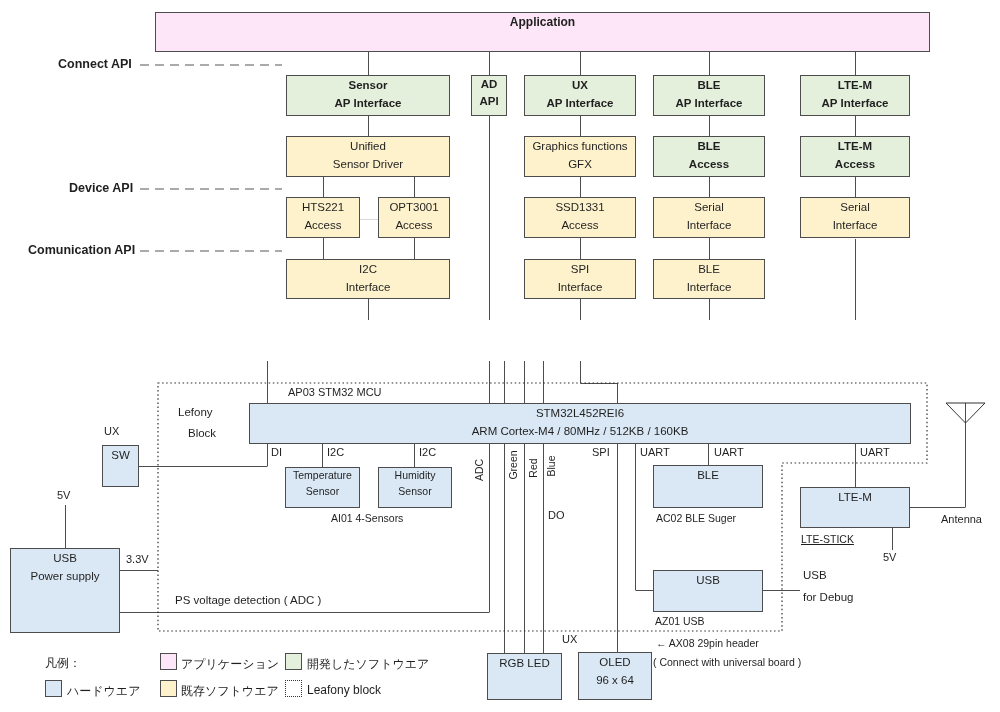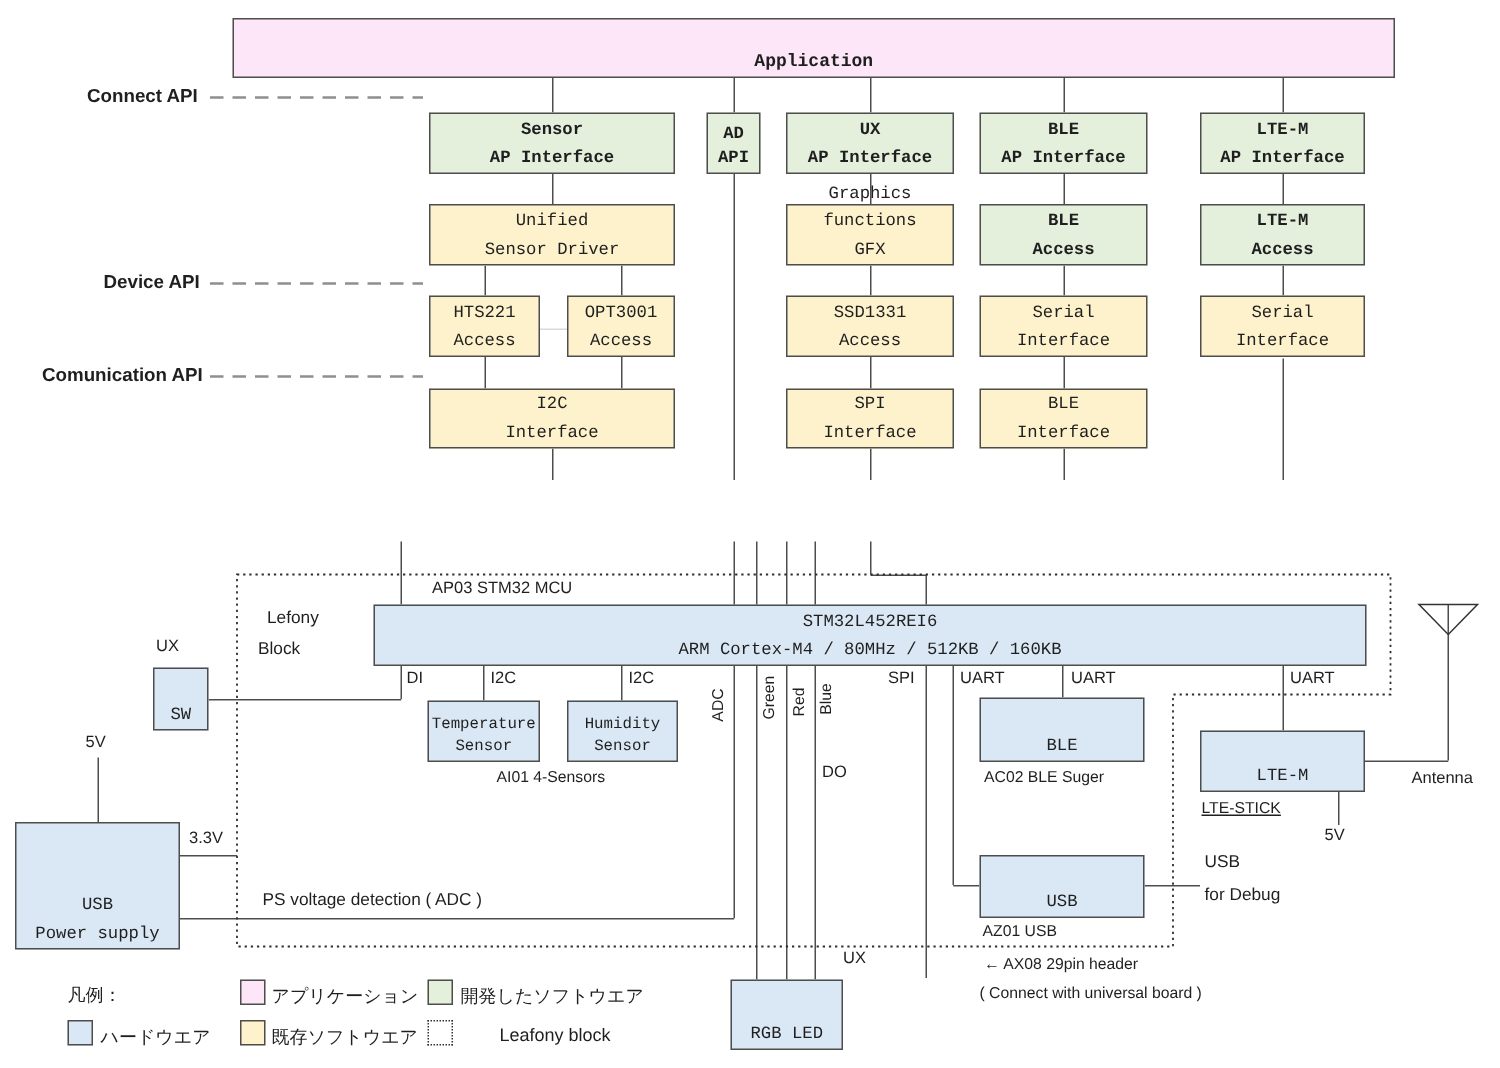--- a/index.html
+++ b/index.html
@@ -9,22 +9,22 @@
   html,body{margin:0;padding:0;background:#fff;}
   #stage{
     position:relative; width:1000px; height:712px; background:#ffffff;
     font-family:"Liberation Sans","DejaVu Sans",sans-serif; color:var(--ink);
     overflow:hidden;
   }
   #wires{position:absolute;left:0;top:0;z-index:1;}
   .box{
     position:absolute; z-index:2; box-sizing:border-box;
     border:1px solid var(--border);
-    display:flex; flex-direction:column; justify-content:flex-end; align-items:center;
-    font-size:11.5px; line-height:1.6; text-align:center; color:var(--ink);font-family:Liberation Mono, monospace;
+    display:flex; flex-direction:column; justify-content:flex-start; align-items:center;
+    font-size:11.5px; line-height:1.6; text-align:center; color:var(--ink);
   }
   .pink{background:var(--pink);} .green{background:var(--green);}
   .yellow{background:var(--yellow);} .blue{background:var(--blue);}
   .bold{font-weight:bold;}
   .sm{font-size:10.5px; line-height:1.5;}
   .lbl{position:absolute; z-index:3; font-size:11px; white-space:nowrap;}
   .lbl.b{font-weight:bold; font-size:12.5px;}
   .lbl.tiny{font-size:10.5px;}
   .rot{
     position:absolute; z-index:3; font-size:10.5px; white-space:nowrap;
@@ -218,28 +218,32 @@
   <div class="box blue" style="left:653px;top:570px;width:110px;height:42px;">
     <span>USB</span>
   </div>
   <div class="box blue" style="left:10px;top:548px;width:110px;height:85px;">
     <span>USB</span>
     <span>Power supply</span>
   </div>
   <div class="box blue" style="left:487px;top:653px;width:75px;height:47px;">
     <span>RGB LED</span>
   </div>
+  <div class="box blue" style="left:578px;top:652px;width:74px;height:48px;">
+    <span>OLED</span>
+    <span>96 x 64</span>
+  </div>
 
   <div class="lbl b" style="left:58px;top:57px;">Connect API</div>
   <div class="lbl b" style="left:69px;top:181px;">Device API</div>
   <div class="lbl b" style="left:28px;top:243px;">Comunication API</div>
 
   <div class="lbl" style="left:288px;top:386px;">AP03 STM32 MCU</div>
   <div class="lbl" style="left:178px;top:406px;font-size:11.5px;">Lefony</div>
-  <div class="lbl" style="left:172px;top:427px;font-size:11.5px;">Block</div>
+  <div class="lbl" style="left:188px;top:427px;font-size:11.5px;">Block</div>
   <div class="lbl" style="left:104px;top:425px;">UX</div>
   <div class="lbl" style="left:57px;top:489px;">5V</div>
   <div class="lbl" style="left:126px;top:553px;">3.3V</div>
   <div class="lbl" style="left:175px;top:594px;font-size:11.5px;">PS voltage detection ( ADC )</div>
   <div class="lbl tiny" style="left:331px;top:512px;">AI01 4-Sensors</div>
   <div class="lbl tiny" style="left:656px;top:512px;">AC02 BLE Suger</div>
   <div class="lbl tiny" style="left:655px;top:615px;">AZ01 USB</div>
   <div class="lbl tiny" style="left:801px;top:533px;text-decoration:underline;">LTE-STICK</div>
   <div class="lbl" style="left:883px;top:551px;">5V</div>
   <div class="lbl" style="left:941px;top:513px;">Antenna</div>
@@ -270,15 +274,15 @@
   <div class="swatch green" style="left:285px;top:653px;"></div>
   <div class="legend-t" style="left:307px;top:656px;">開発したソフトウエア</div>
 
   <div class="swatch blue" style="left:45px;top:680px;"></div>
   <div class="legend-t" style="left:67px;top:683px;">ハードウエア</div>
 
   <div class="swatch yellow" style="left:160px;top:680px;"></div>
   <div class="legend-t" style="left:181px;top:683px;">既存ソフトウエア</div>
 
   <div class="swatch dotted" style="left:285px;top:680px;"></div>
-  <div class="legend-t" style="left:307px;top:683px;margin-left:26px;">Leafony block</div>
+  <div class="legend-t" style="left:307px;top:683px;">Leafony block</div>
 
 </div>
 
 </body></html>

